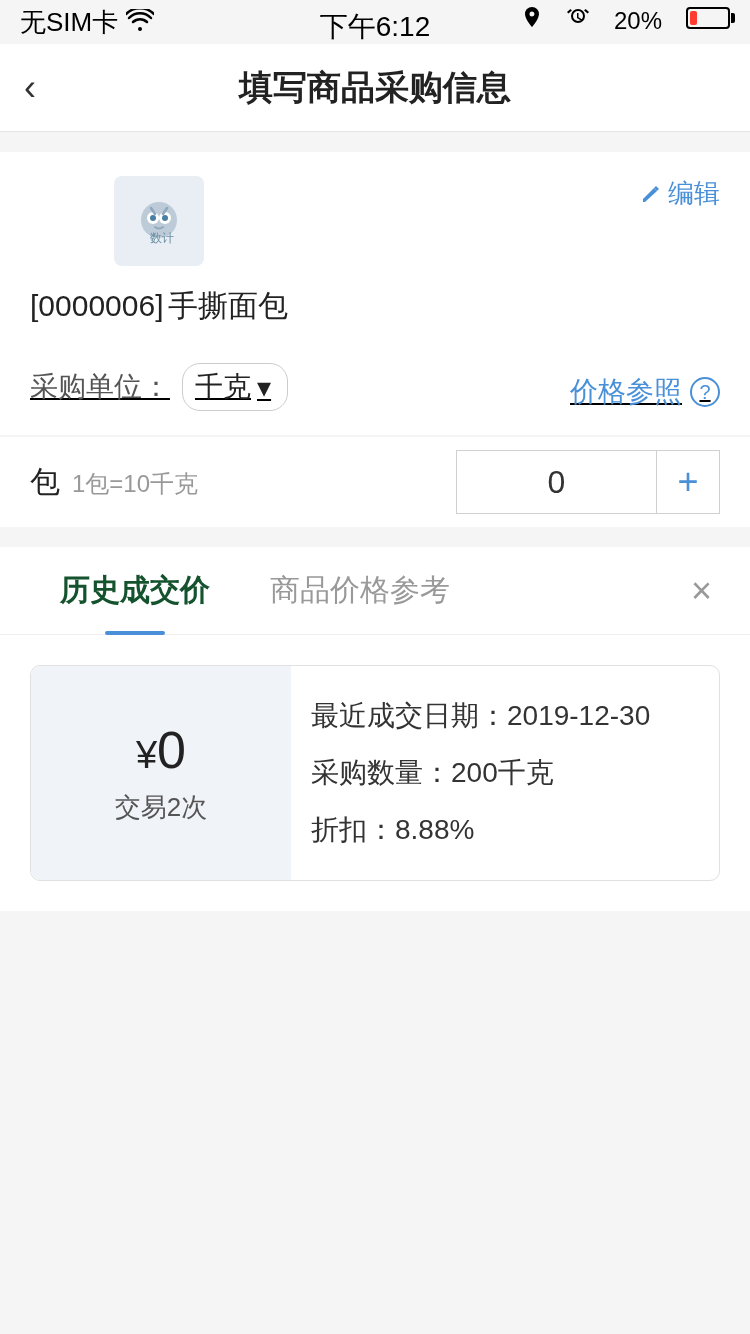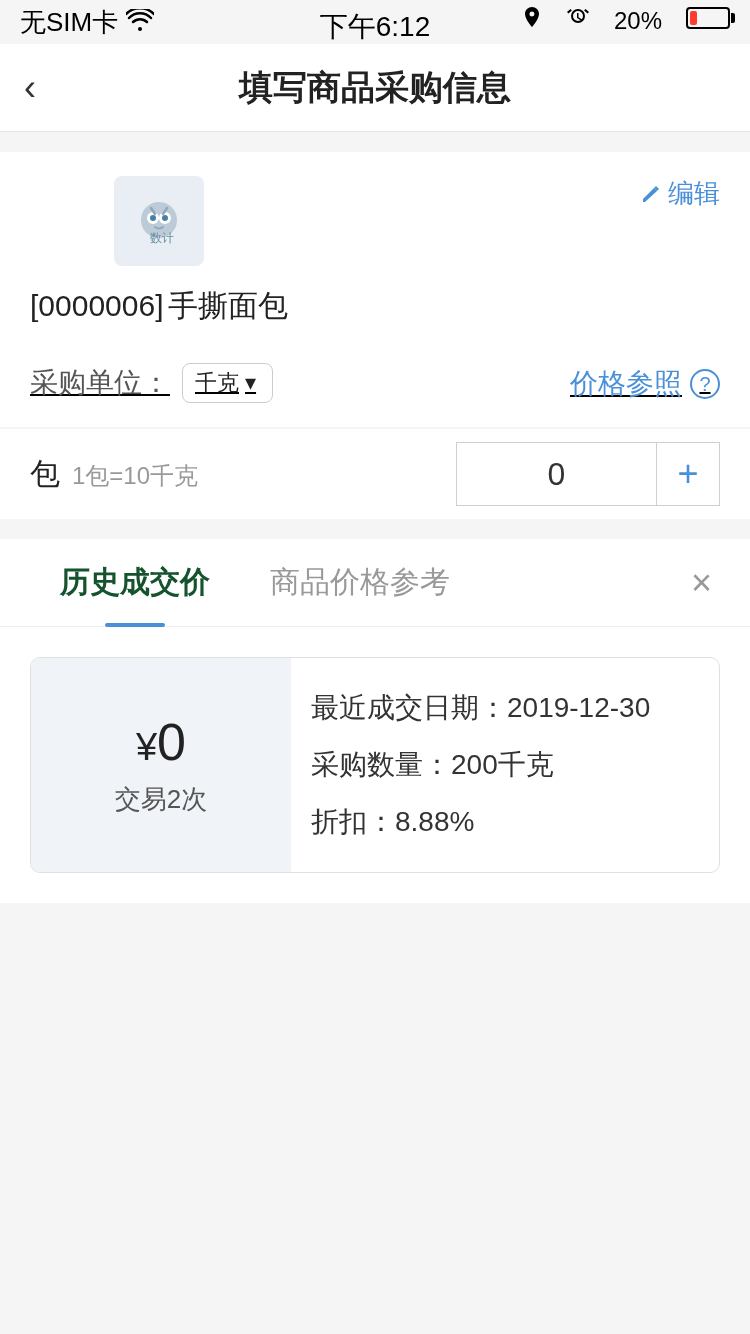--- a/index.html
+++ b/index.html
@@ -153,23 +153,23 @@
     }
     .purchase-unit {
       display: flex;
       align-items: center;
       gap: 12px;
       font-size: 28px;
       color: #555;
     }
     .unit-select {
       border: 1px solid #ccc;
-      border-radius: 8px;
+      border-radius: 18px;
       padding: 4px 16px 4px 12px;
-      font-size: 22px;
+      font-size: 28px;
       color: #222;
       background: #fff;
       display: flex;
       align-items: center;
       gap: 6px;
       cursor: pointer;
     }
     .price-ref {
       font-size: 28px;
       color: #4a90d9;

